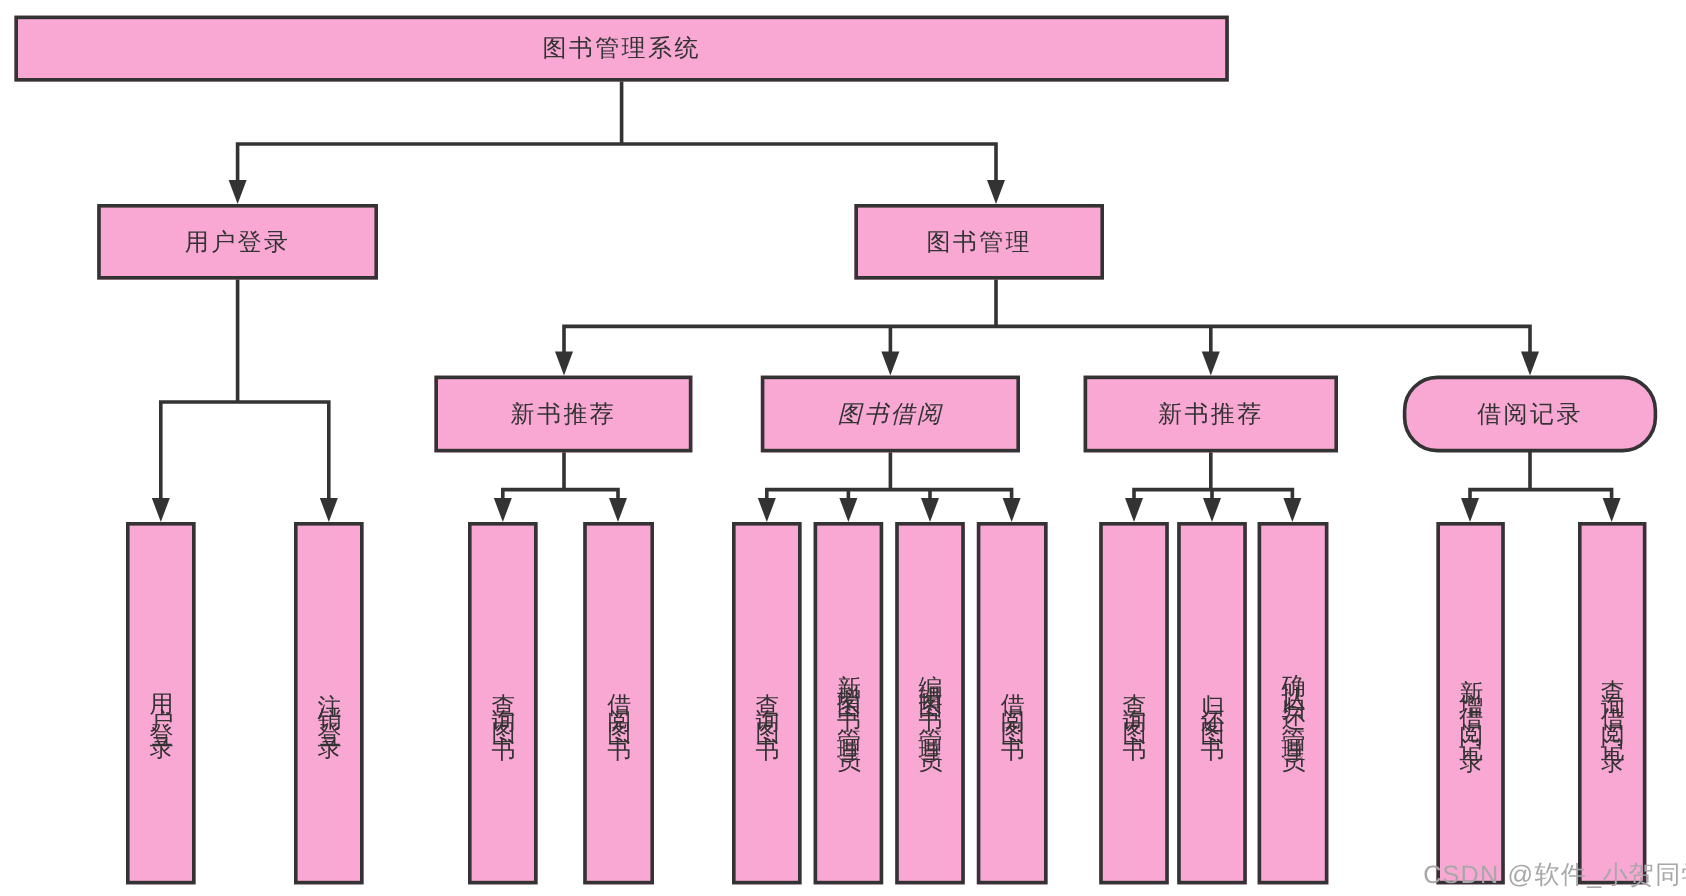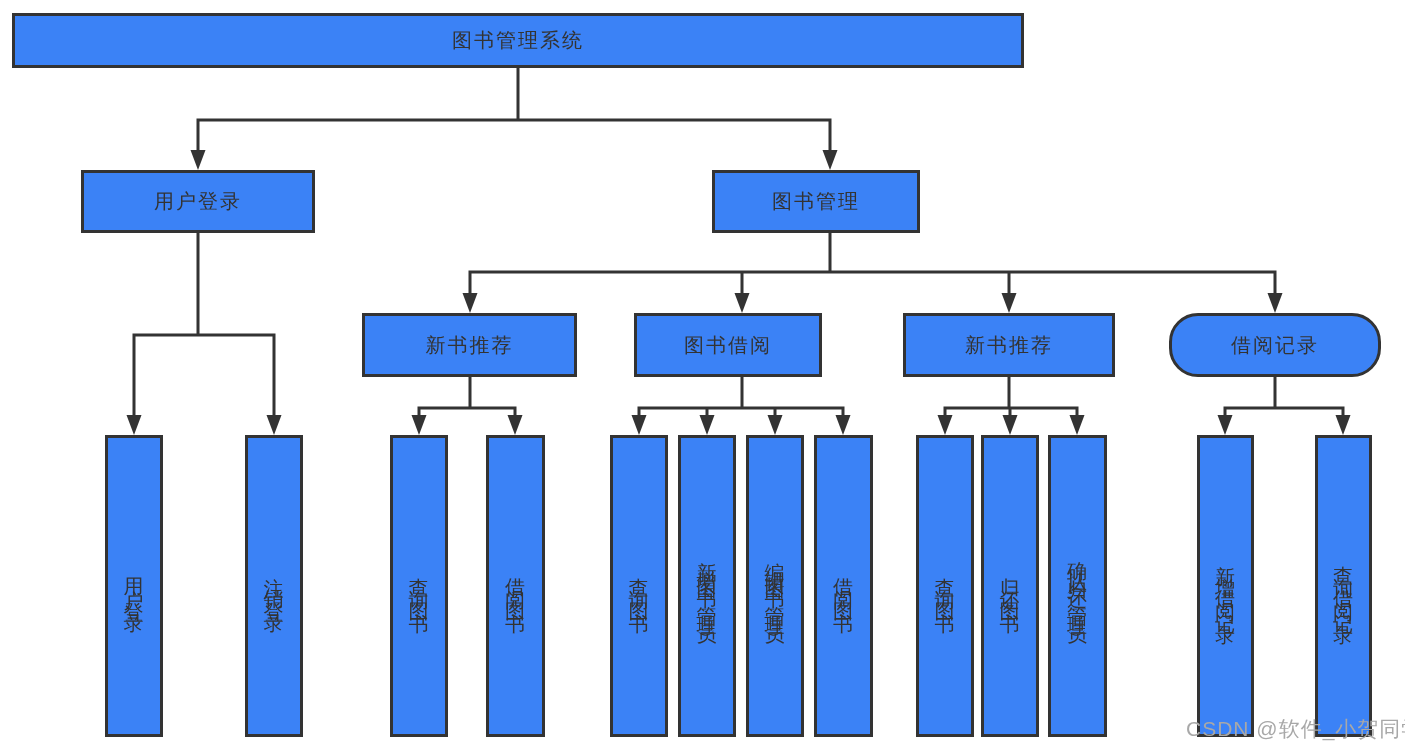--- a/index.html
+++ b/index.html
@@ -8,21 +8,21 @@
     background: var(--background, #ffffff);
     font-family: "Liberation Sans", "DejaVu Sans", sans-serif;
     position: relative;
     overflow: hidden;
   }
   .stage { position:absolute; left:0; top:0; width:1405px; height:747px; }
   .connectors { position:absolute; left:0; top:0; pointer-events:none; }
   .box {
     position:absolute;
     border:3px solid var(--line, #333333);
-    background:#3b82f6;
+    background:#f9a8d4;
     display:flex; align-items:center; justify-content:center;
     color: var(--text, #333333);
   }
   .hbox { font-size:20px; letter-spacing:2px; }
   .leaf { top:435px; height:302px; }
   .vtext {
     writing-mode: vertical-rl;
     text-orientation: mixed;
     font-size:20px;
     line-height:1;
@@ -90,21 +90,21 @@
   <div class="box hbox" style="left:81px; top:170px; width:234px; height:63px;">
     <span>用户登录</span>
   </div>
   <div class="box hbox" style="left:712px; top:170px; width:208px; height:63px;">
     <span>图书管理</span>
   </div>
 
   <div class="box hbox" style="left:362px; top:313px; width:215px; height:64px;">
     <span>新书推荐</span>
   </div>
-  <div class="box hbox" style="left:634px; top:313px; width:188px; height:64px;">
+  <div class="box hbox" style="left:634px; top:313px; width:216px; height:64px;font-style:italic;">
     <span>图书借阅</span>
   </div>
   <div class="box hbox" style="left:903px; top:313px; width:212px; height:64px;">
     <span>新书推荐</span>
   </div>
   <div class="box hbox" style="left:1169px; top:313px; width:212px; height:64px;border-radius:29px;">
     <span>借阅记录</span>
   </div>
 
   <div class="box leaf" style="left:105px; width:58px;">

